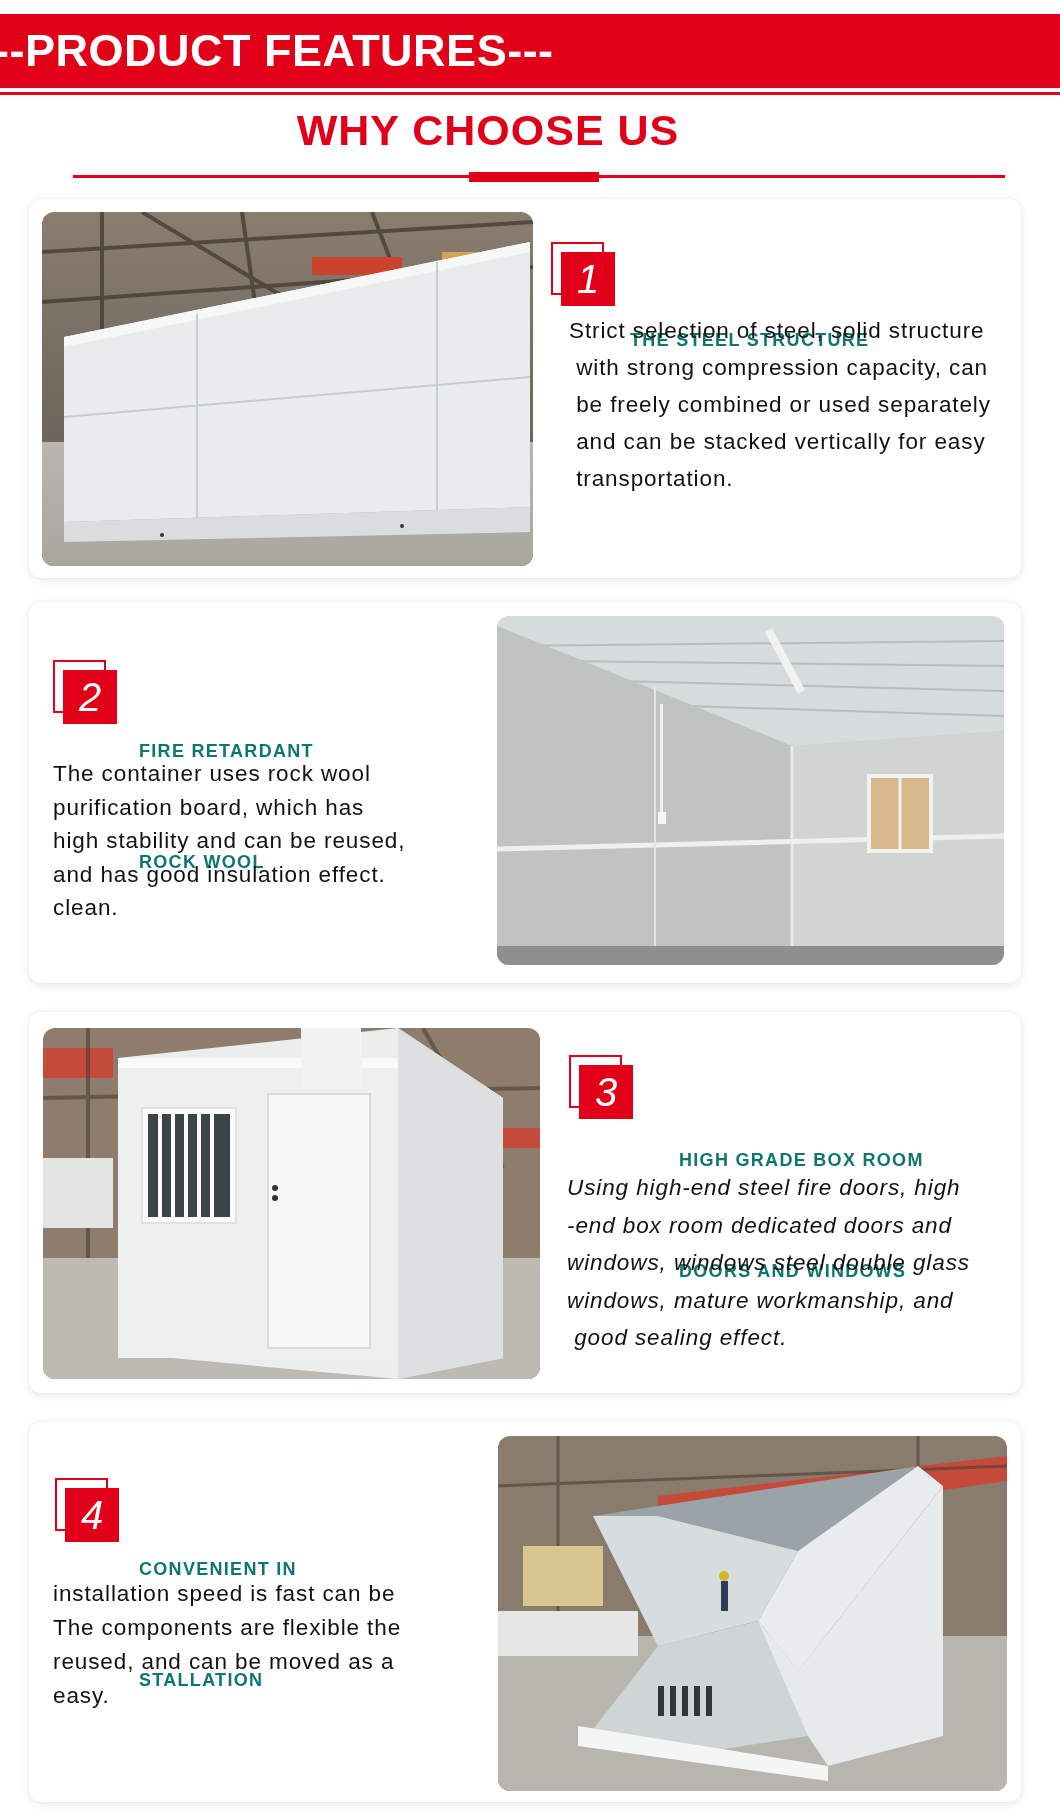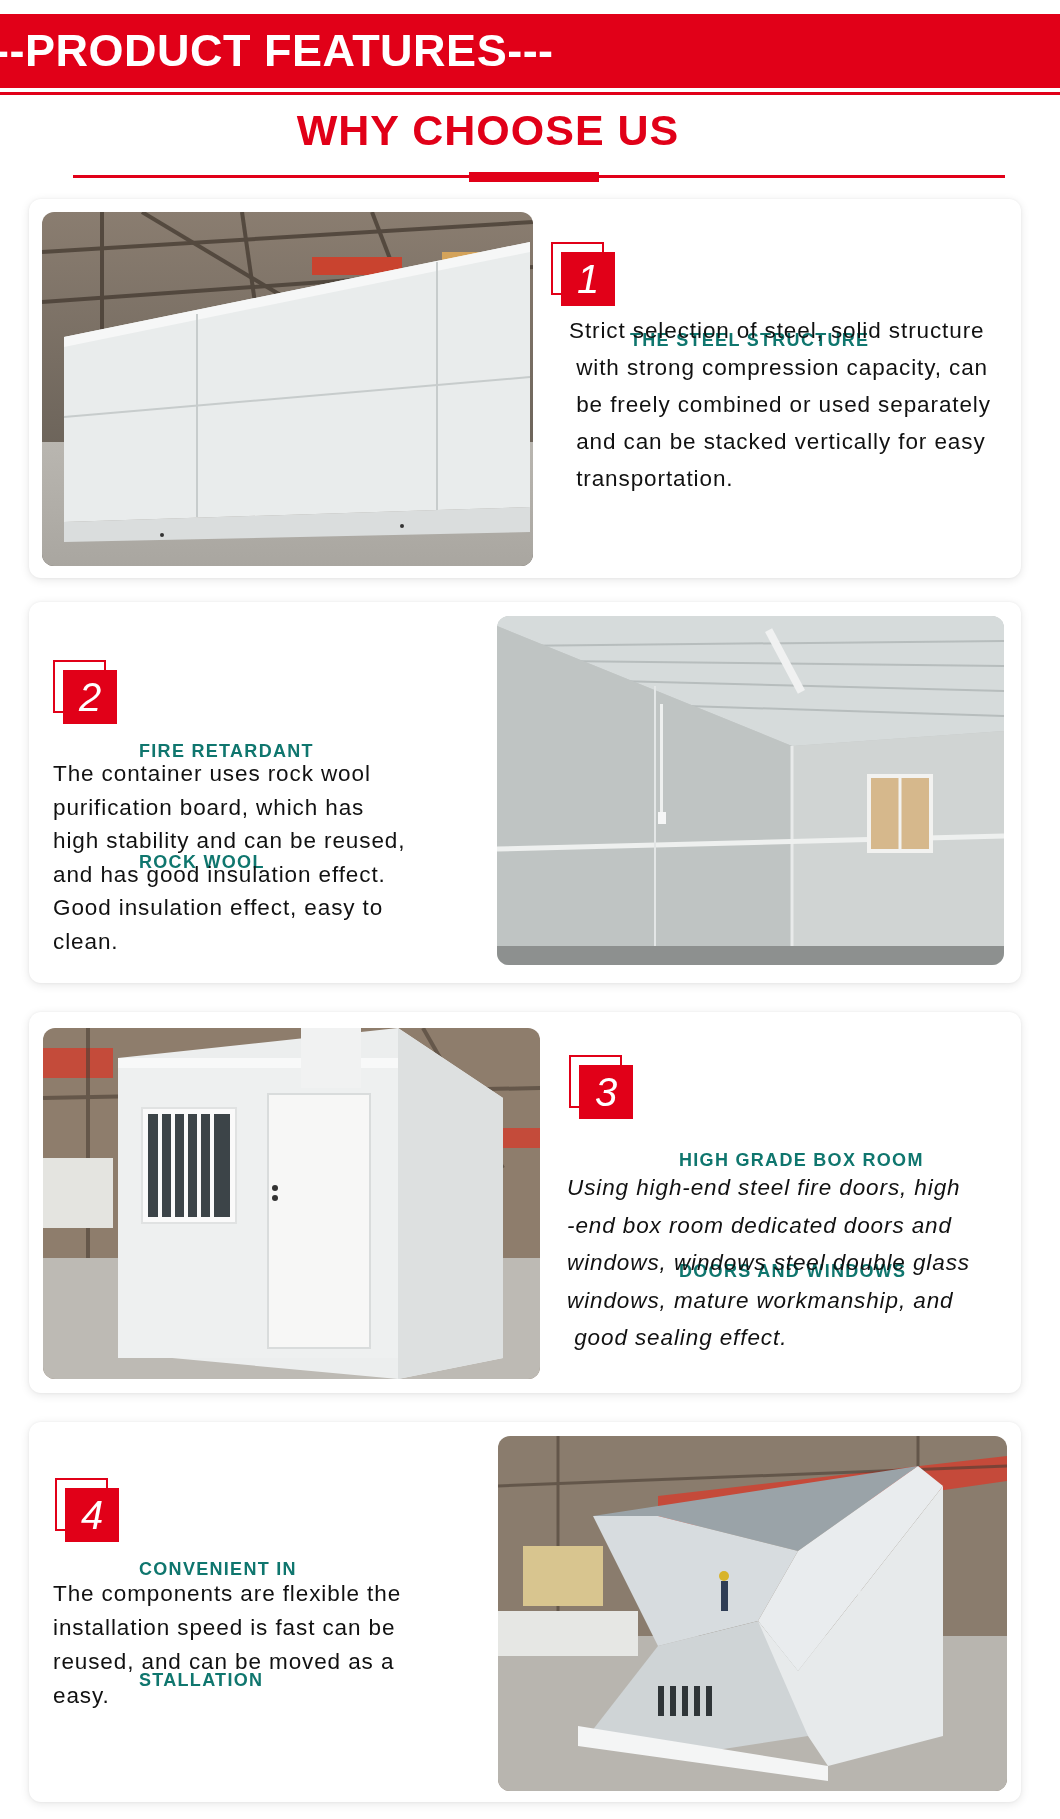--- a/index.html
+++ b/index.html
@@ -103,21 +103,20 @@
   </div>
   <div class="feat-title" style="left:110px;top:57px;">
     <span style="display:block">FIRE RETARDANT</span>
     <span style="display:block">ROCK WOOL</span>
   </div>
   <div class="feat-body" style="left:24px;top:155px;line-height:33.5px;">
     <span class="ln">The container uses rock wool</span>
     <span class="ln">purification board, which has</span>
     <span class="ln">high stability and can be reused,</span>
     <span class="ln">and has good insulation effect.</span>
-    <span class="ln">Good insulation effect, easy to</span>
     <span class="ln">clean.</span>
   </div>
   <div class="photo" style="left:468px;top:14px;width:507px;height:349px;" aria-label="Container interior with white panel walls and window">
     <svg width="507" height="349" viewBox="0 0 507 349">
       <rect width="507" height="349" fill="#c4c8c7"></rect>
       <polygon points="0,0 507,0 507,115 295,130 0,10" fill="#d6dbdb"></polygon>
       <g stroke="#b7bdbd" stroke-width="2">
         <line x1="0" y1="30" x2="507" y2="25"></line>
           <line x1="60" y1="45" x2="507" y2="50"></line>
         <line x1="120" y1="65" x2="507" y2="75"></line>
@@ -191,22 +190,22 @@
 <div class="card" style="top:1422px;height:380px;">
   <div class="badge" style="left:26px;top:56px;">
     <div class="outline"></div>
     <div class="fill">4</div>
   </div>
   <div class="feat-title" style="left:110px;top:55px;">
     <span style="display:block">CONVENIENT IN</span>
     <span style="display:block">STALLATION</span>
   </div>
   <div class="feat-body" style="left:24px;top:155px;line-height:34px;">
+    <span class="ln">installation speed is fast can be</span>
     <span class="ln">The components are flexible the</span>
-    <span class="ln">installation speed is fast can be</span>
     <span class="ln">reused, and can be moved as a</span>
     <span class="ln">easy.</span>
   </div>
   <div class="photo" style="left:469px;top:14px;width:509px;height:355px;" aria-label="Folding container being unfolded by crane in factory">
     <svg width="509" height="355" viewBox="0 0 509 355">
       <rect width="509" height="355" fill="#8a7c6d"></rect>
       <rect y="200" width="509" height="155" fill="#b8b5af"></rect>
       <polygon points="160,60 509,20 509,45 160,95" fill="#c54a3a"></polygon>
       <g stroke="#4a3f34" stroke-width="3" opacity="0.6">
         <line x1="60" y1="0" x2="60" y2="200"></line>

